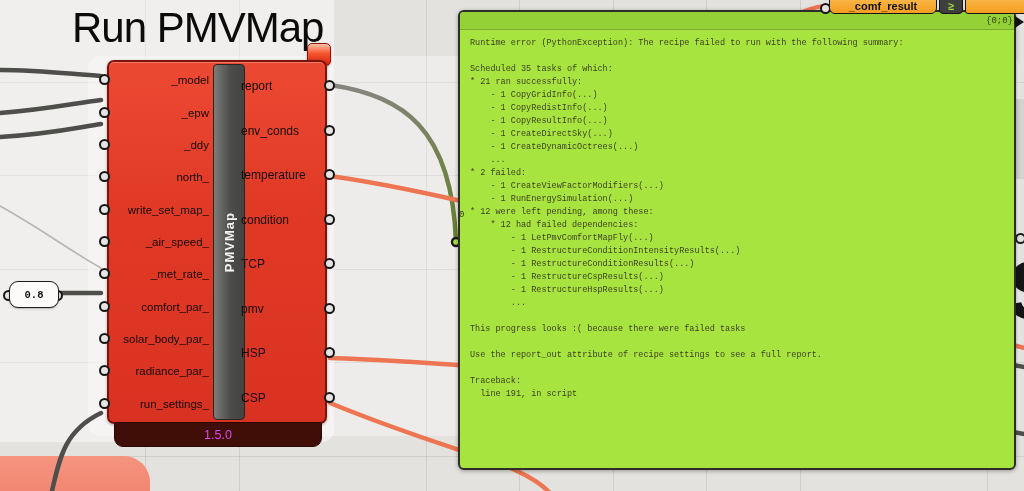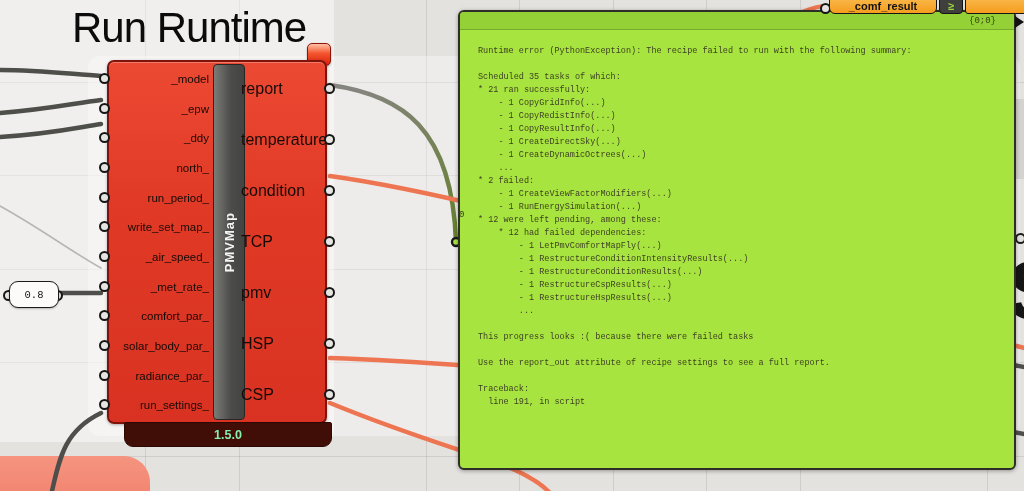--- a/index.html
+++ b/index.html
@@ -15,59 +15,59 @@
   .group-rect{position:absolute;border-radius:12px;background:rgba(255,255,255,.45);}
   #group-a{left:-14px;top:-14px;width:348px;height:456px;}
   #group-b{left:88px;top:56px;width:932px;height:380px;background:rgba(255,255,255,.35);}
   #title{position:absolute;left:72px;top:4px;font-size:42px;letter-spacing:-1px;color:#0b0b0b;white-space:nowrap;}
   #salmon{position:absolute;left:-42px;top:456px;width:192px;height:70px;border-radius:26px;
     background:linear-gradient(180deg,#f59480,#ee7a64);}
   #wires{position:absolute;left:0;top:0;z-index:2;}
   
   #slider{position:absolute;left:9px;top:281px;width:48px;height:25px;background:#fcfbfa;
     border:1.6px solid #1c1c1c;border-radius:9px;z-index:3;display:flex;align-items:center;justify-content:center;
-    font-family:"Liberation Mono",monospace;font-size:10.5px;color:#141414;box-shadow:0 1px 2px rgba(0,0,0,.25);}
+    font-family:"Liberation Mono",monospace;font-size:10.5px;color:#141414;box-shadow:0 1px 2px rgba(0,0,0,.25);font-weight:bold;}
   .grip-dot{position:absolute;width:7px;height:7px;border:2.6px solid #161616;border-radius:50%;background:#e7e5e2;z-index:2;}
   
   #component{position:absolute;left:107px;top:60px;width:220px;height:294px;z-index:3;padding-left:33px;}
   #comp-body{position:absolute;left:0;top:0;width:216px;height:360px;border:2px solid #7e130c;border-radius:7px;
     background:linear-gradient(180deg,#ec4933 0%,#e03a26 40%,#d93222 100%);
     box-shadow:inset 0 1px 0 rgba(255,255,255,.28), 0 1px 3px rgba(0,0,0,.3);}
-  #version-bar{position:absolute;left:17px;top:362px;width:206px;height:23px;background:#400d07;
+  #version-bar{position:absolute;left:7px;top:362px;width:206px;height:23px;background:#400d07;
     border:1px solid #2a0803;border-radius:2px 2px 9px 9px;display:flex;align-items:center;justify-content:center;
-    color:#86efac;font-weight:bold;font-size:12.5px;}
+    color:#d946ef;font-weight:normal;font-size:12.5px;}
   .io-col{position:absolute;top:2px;bottom:2px;display:flex;flex-direction:column;}
   #inputs-col{left:0;width:104px;}
   #outputs-col{right:0;width:84px;}
   .io-row{flex:1;display:flex;align-items:center;position:relative;}
   #inputs-col .io-row{justify-content:flex-end;padding-right:4px;}
   #outputs-col .io-row{justify-content:flex-start;}
   .plabel{font-size:11.5px;color:#160a07;white-space:nowrap;}
-  #outputs-col .plabel{font-size:16px;}
+  #outputs-col .plabel{font-size:12px;}
   .grip{position:absolute;width:7px;height:7px;border:2.6px solid #161616;border-radius:50%;background:#e7e5e2;top:50%;margin-top:-6px;}
   .in-grip{left:-10px;}
   .out-grip{right:-10px;}
   #nick-bar{position:absolute;left:104px;top:2px;bottom:2px;width:30px;border:1.4px solid #262624;border-radius:4px;
     background:linear-gradient(90deg,#7b7b77,#4c4c4a 55%,#434341);display:flex;align-items:center;justify-content:center;}
   #nick-text{writing-mode:vertical-rl;transform:rotate(180deg);color:#f4f4f2;font-weight:bold;font-size:13px;letter-spacing:1px;}
   
   #balloon{position:absolute;left:307px;top:43px;width:22px;height:21px;border:1.6px solid #8c1408;border-radius:5px;
     background:linear-gradient(180deg,#ffc1a6 0%,#f4552f 45%,#d8220c 100%);z-index:3;box-shadow:0 1px 2px rgba(0,0,0,.3);}
   #balloon-notch{position:absolute;left:311px;top:60px;width:9px;height:9px;background:#d8220c;border-right:1.6px solid #8c1408;
     border-bottom:1.6px solid #8c1408;transform:rotate(45deg);z-index:2;}
   
   #big-letter{position:absolute;left:1007px;top:248px;font-size:84px;font-weight:bold;color:#151515;z-index:2;line-height:1;}
   #gray-block{position:absolute;left:1016px;top:99px;width:8px;height:80px;background:#d5d3cf;z-index:1;}
   
   #panel{position:absolute;left:458px;top:10px;width:558px;height:460px;background:#a8e43f;
     border:2px solid #2e2e28;border-radius:6px;z-index:4;box-shadow:0 1px 4px rgba(0,0,0,.35);box-sizing:border-box;}
   #panel-header{height:17px;background:#93d136;border-bottom:1px solid rgba(0,0,0,.18);border-radius:4px 4px 0 0;
-    display:flex;align-items:center;justify-content:flex-end;padding-right:18px;
+    display:flex;align-items:center;justify-content:flex-end;padding-right:1px;
     font-family:"Liberation Mono",monospace;font-size:9px;color:#34400f;}
-  #panel-body{margin:8px;padding:7px 6px 0 10px;font-family:"Liberation Mono",monospace;font-size:8.5px;
+  #panel-body{margin:0;padding:7px 6px 0 10px;font-family:"Liberation Mono",monospace;font-size:8.5px;
     line-height:13px;color:#3c4122;white-space:pre;}
   #panel-grip-label{position:absolute;left:459px;top:210px;z-index:5;font-family:"Liberation Mono",monospace;
     font-size:9px;color:#33381c;}
   #panel-out-grip{position:absolute;left:1015px;top:16px;width:0;height:0;border-left:9px solid #111;
     border-top:6px solid transparent;border-bottom:6px solid transparent;z-index:5;}
   #ring-grip{position:absolute;left:1015px;top:233px;width:7px;height:7px;border:2.4px solid #1d1d1d;border-radius:50%;
     background:#e4e2df;z-index:3;}
   
   .orange-slab{position:absolute;top:-8px;height:22px;border:1.6px solid #141414;z-index:5;box-sizing:border-box;
     background:linear-gradient(180deg,#fbc159,#f59d1e);}
@@ -80,21 +80,21 @@
   #comf-grip{left:820px;top:3px;background:#e4e2df;z-index:5;}
 </style>
 </head>
 <body>
 
 <div id="canvas">
 
   <div id="group-a" class="group-rect"></div>
   <div id="group-b" class="group-rect"></div>
 
-  <div id="title">Run Runtime</div>
+  <div id="title">Run PMVMap</div>
 
   <div id="salmon"></div>
 
   <div id="gray-block"></div>
   <div id="big-letter">S</div>
 
   <svg id="wires" width="1024" height="491" viewBox="0 0 1024 491">
     <defs>
       <linearGradient id="reportGrad" gradientUnits="userSpaceOnUse" x1="360" y1="86" x2="456" y2="243">
         <stop offset="0" stop-color="#85857f"></stop>
@@ -143,24 +143,20 @@
           <div class="io-row">
             <span class="grip in-grip"></span>
             <span class="plabel">_ddy</span>
           </div>
 
           <div class="io-row">
             <span class="grip in-grip"></span>
             <span class="plabel">north_</span>
           </div>
 
-          <div class="io-row">
-            <span class="grip in-grip"></span>
-            <span class="plabel">run_period_</span>
-          </div>
 
 
           <div class="io-row">
             <span class="grip in-grip"></span>
             <span class="plabel">write_set_map_</span>
           </div>
 
           <div class="io-row">
             <span class="grip in-grip"></span>
             <span class="plabel">_air_speed_</span>
@@ -196,20 +192,24 @@
       <div id="nick-bar">
         <span id="nick-text">PMVMap</span>
       </div>
       <div id="outputs-col" class="io-col">
 
           <div class="io-row">
             <span class="plabel">report</span>
             <span class="grip out-grip"></span>
           </div>
 
+          <div class="io-row">
+            <span class="plabel">env_conds</span>
+            <span class="grip out-grip"></span>
+          </div>
 
           <div class="io-row">
             <span class="plabel">temperature</span>
             <span class="grip out-grip"></span>
           </div>
 
           <div class="io-row">
             <span class="plabel">condition</span>
             <span class="grip out-grip"></span>
           </div>

